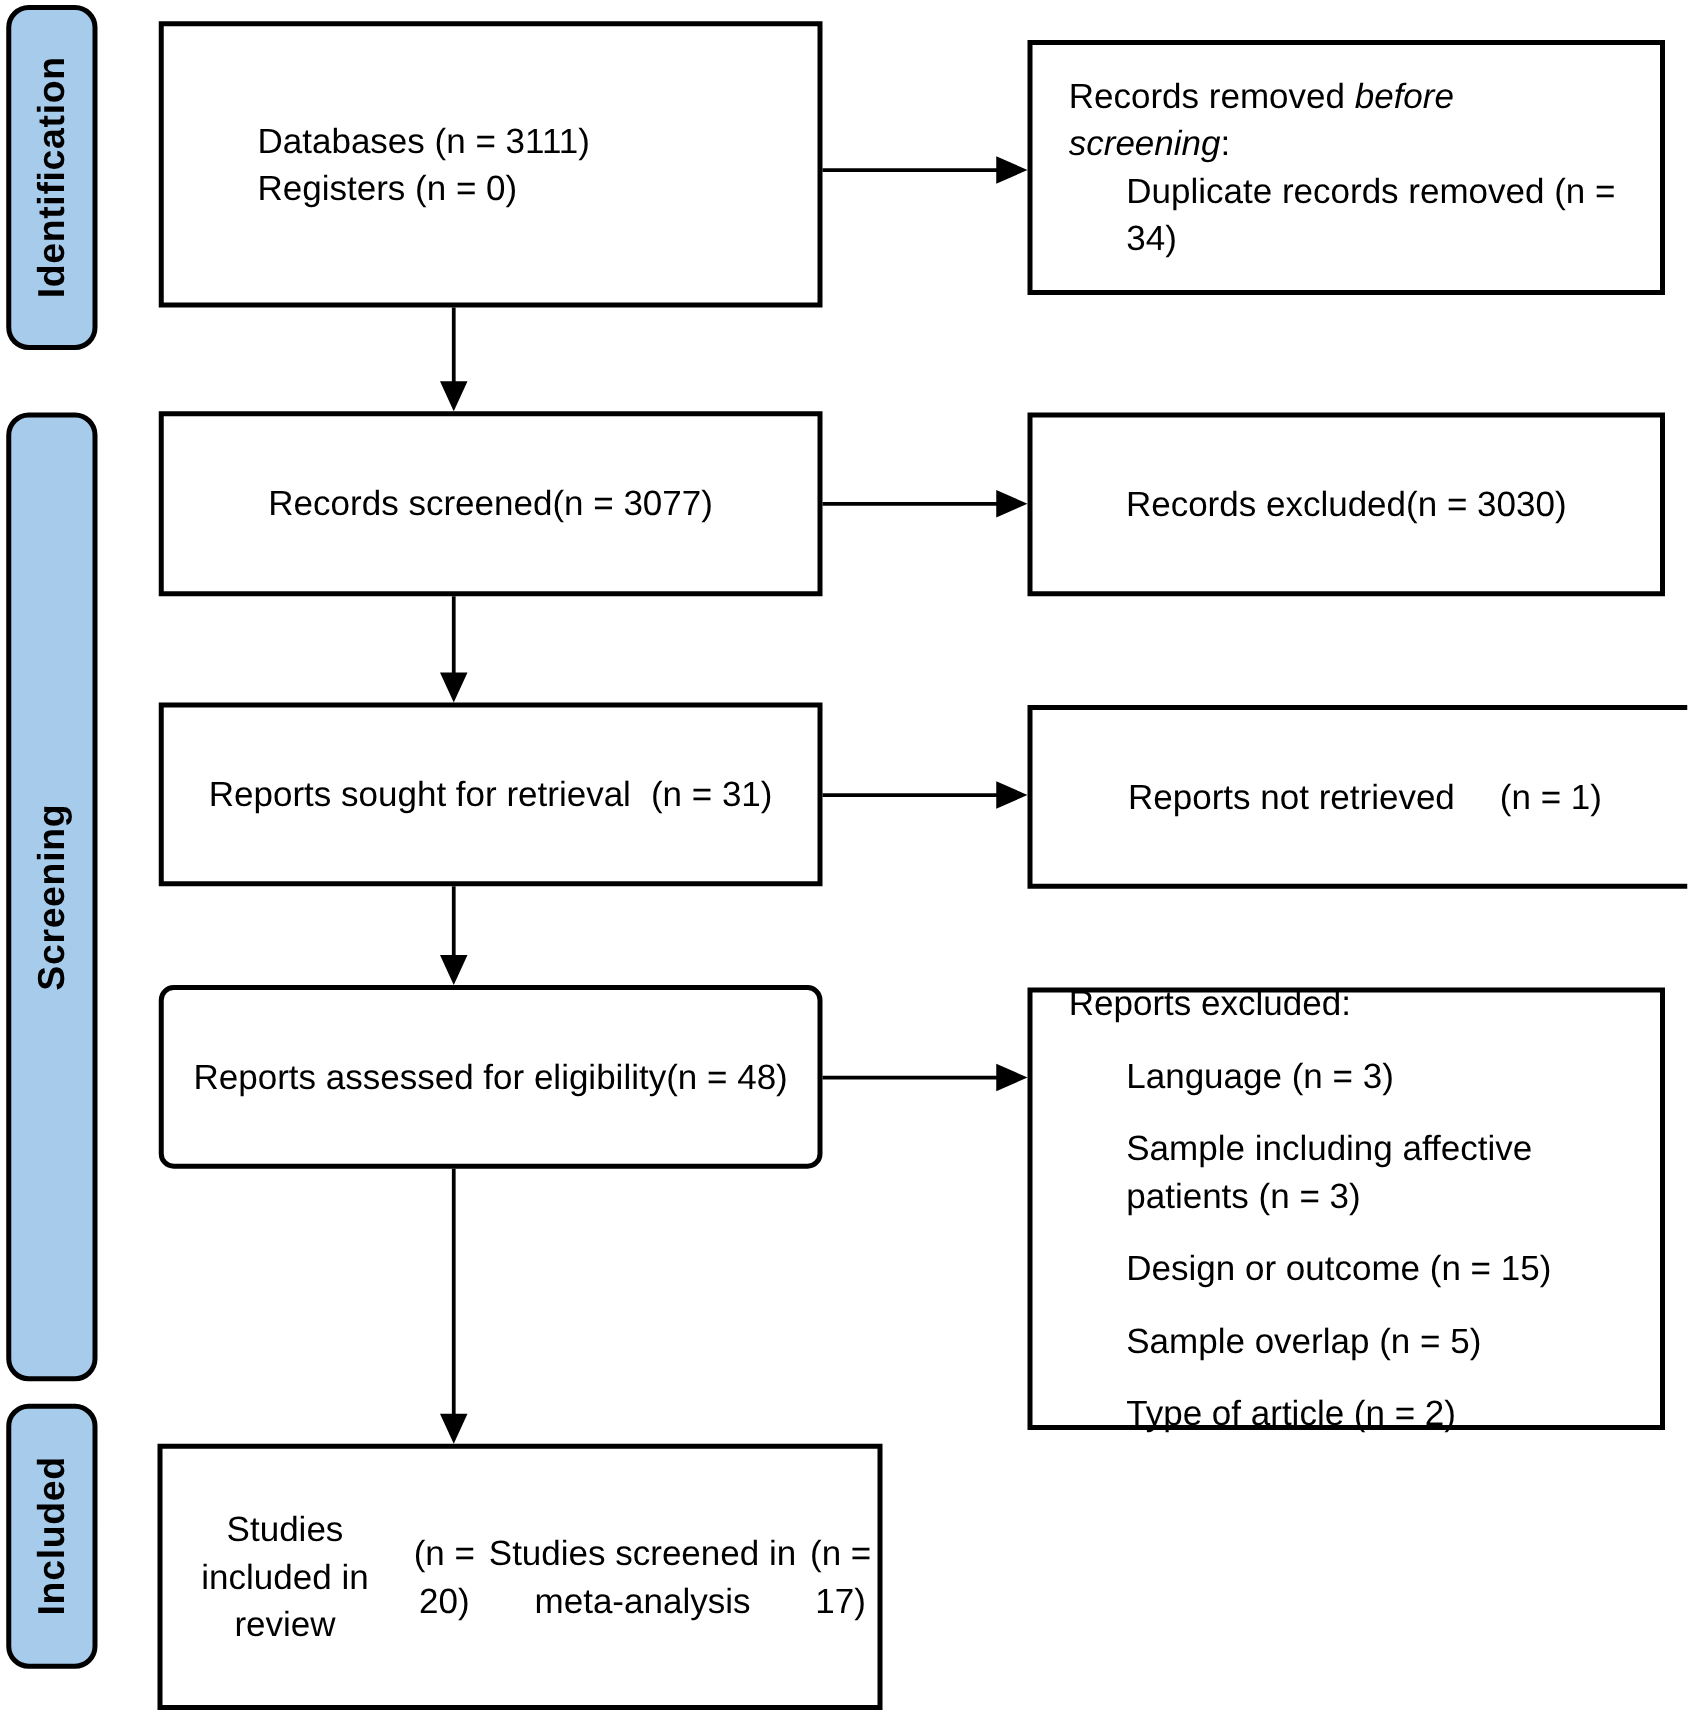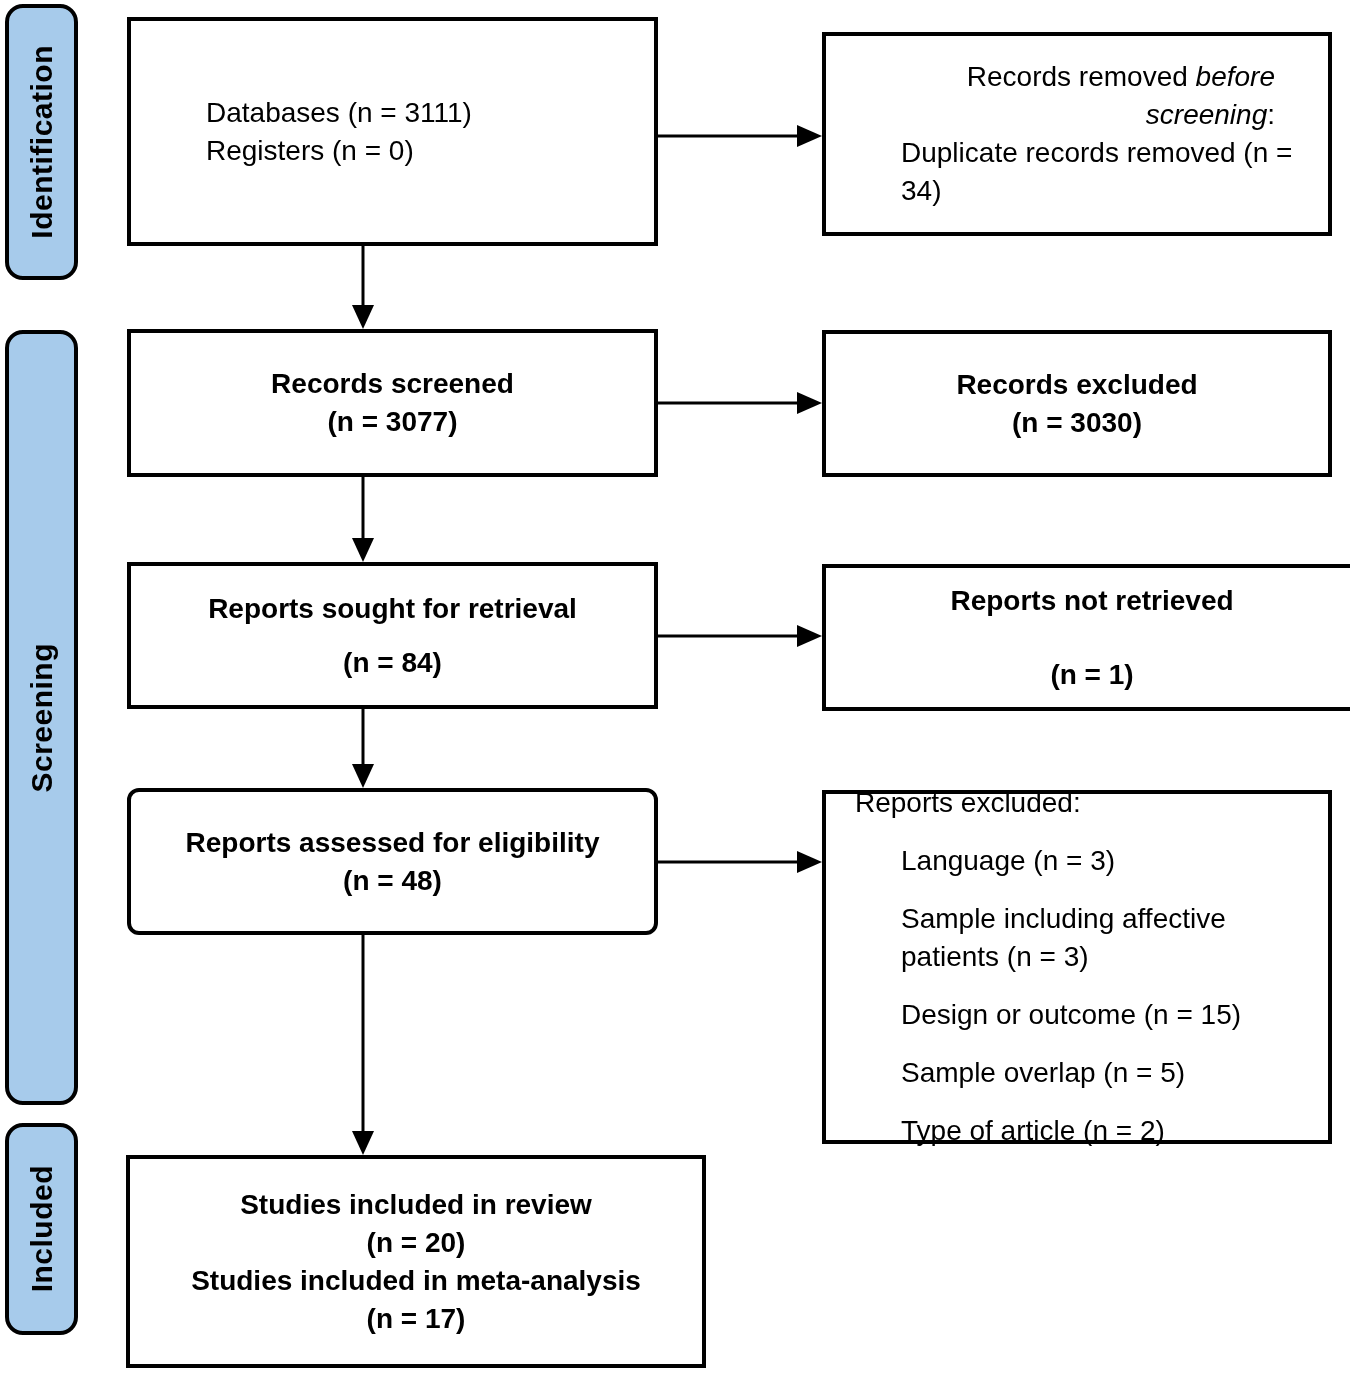--- a/index.html
+++ b/index.html
@@ -38,25 +38,23 @@
   
   .fbox {
     position: absolute;
     background: #ffffff;
     border: 4px solid #000000;
     font-size: 28px;
     line-height: 38px;
   }
   .fbox.center {
     display: flex;
-    flex-direction: column;
     align-items: center;
     justify-content: center;
     text-align: center;
-    font-weight: bold;
   }
   .fbox.left {
     display: flex;
     flex-direction: column;
     justify-content: center;
     text-align: left;
     padding-left: 29px;
     padding-right: 22px;
   }
   .fbox .indent { padding-left: 46px; }
@@ -64,21 +62,21 @@
   .box-identified       { left: 127px; top: 17px;   width: 531px; height: 229px; }
   .box-removed          { left: 822px; top: 32px;   width: 510px; height: 204px; }
   .box-screened         { left: 127px; top: 329px;  width: 531px; height: 148px; }
   .box-excluded         { left: 822px; top: 330px;  width: 510px; height: 147px; }
   .box-sought           { left: 127px; top: 562px;  width: 531px; height: 147px; gap: 16px; }
   .box-not-retrieved    { left: 822px; top: 564px;  width: 540px; height: 147px; gap: 36px; }
   .box-assessed         { left: 127px; top: 788px;  width: 531px; height: 147px; border-radius: 12px; }
   .box-reports-excluded { left: 822px; top: 790px;  width: 510px; height: 354px; gap: 20px; }
   .box-included-studies { left: 126px; top: 1155px; width: 580px; height: 213px; }
 
-  .box-removed .wrapline { max-width: 420px; text-align: right; }
+  .box-removed .wrapline { max-width: 420px; }
 
   .arrow-layer {
     position: absolute;
     left: 0; top: 0;
     width: 1350px;
     height: 1374px;
     pointer-events: none;
   }
 </style>
 </head>
@@ -111,21 +109,21 @@
     <div>(n = 3077)</div>
   </div>
 
   <div class="fbox center box-excluded">
     <div>Records excluded</div>
     <div>(n = 3030)</div>
   </div>
 
   <div class="fbox center box-sought">
     <div>Reports sought for retrieval</div>
-    <div>(n = 84)</div>
+    <div>(n = 31)</div>
   </div>
 
   <div class="fbox center box-not-retrieved">
     <div>Reports not retrieved</div>
     <div>(n = 1)</div>
   </div>
 
   <div class="fbox center box-assessed">
     <div>Reports assessed for eligibility</div>
     <div>(n = 48)</div>
@@ -136,21 +134,21 @@
     <div class="indent">Language (n = 3)</div>
     <div class="indent">Sample including affective patients (n = 3)</div>
     <div class="indent">Design or outcome (n = 15)</div>
     <div class="indent">Sample overlap (n = 5)</div>
     <div class="indent">Type of article (n = 2)</div>
   </div>
 
   <div class="fbox center box-included-studies">
     <div>Studies included in review</div>
     <div>(n = 20)</div>
-    <div>Studies included in meta-analysis</div>
+    <div>Studies screened in meta-analysis</div>
     <div>(n = 17)</div>
   </div>
 
   <svg class="arrow-layer" viewBox="0 0 1350 1374" xmlns="http://www.w3.org/2000/svg">
 
     <g>
       <line x1="658" y1="136" x2="800" y2="136" stroke="#000" stroke-width="3"></line>
       <polygon points="822,136 797,125 797,147" fill="#000"></polygon>
     </g>
     <g>

